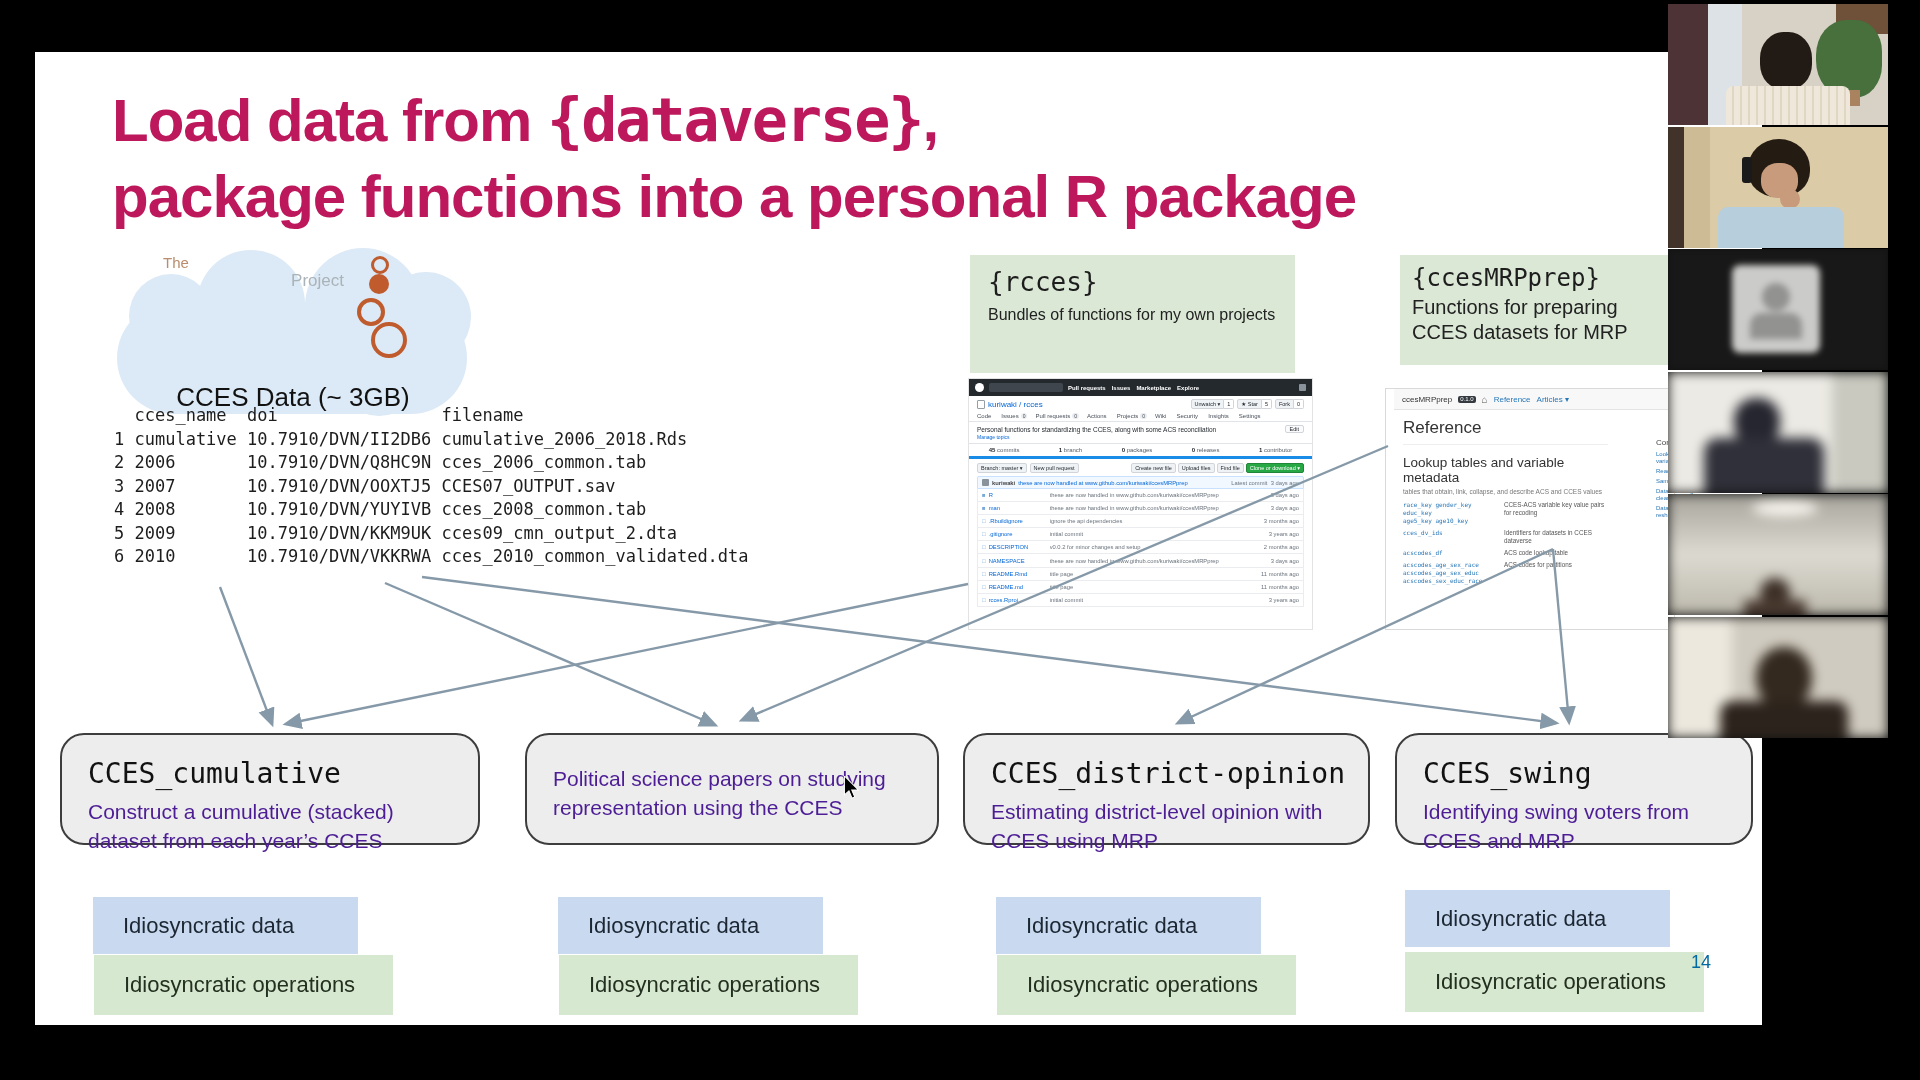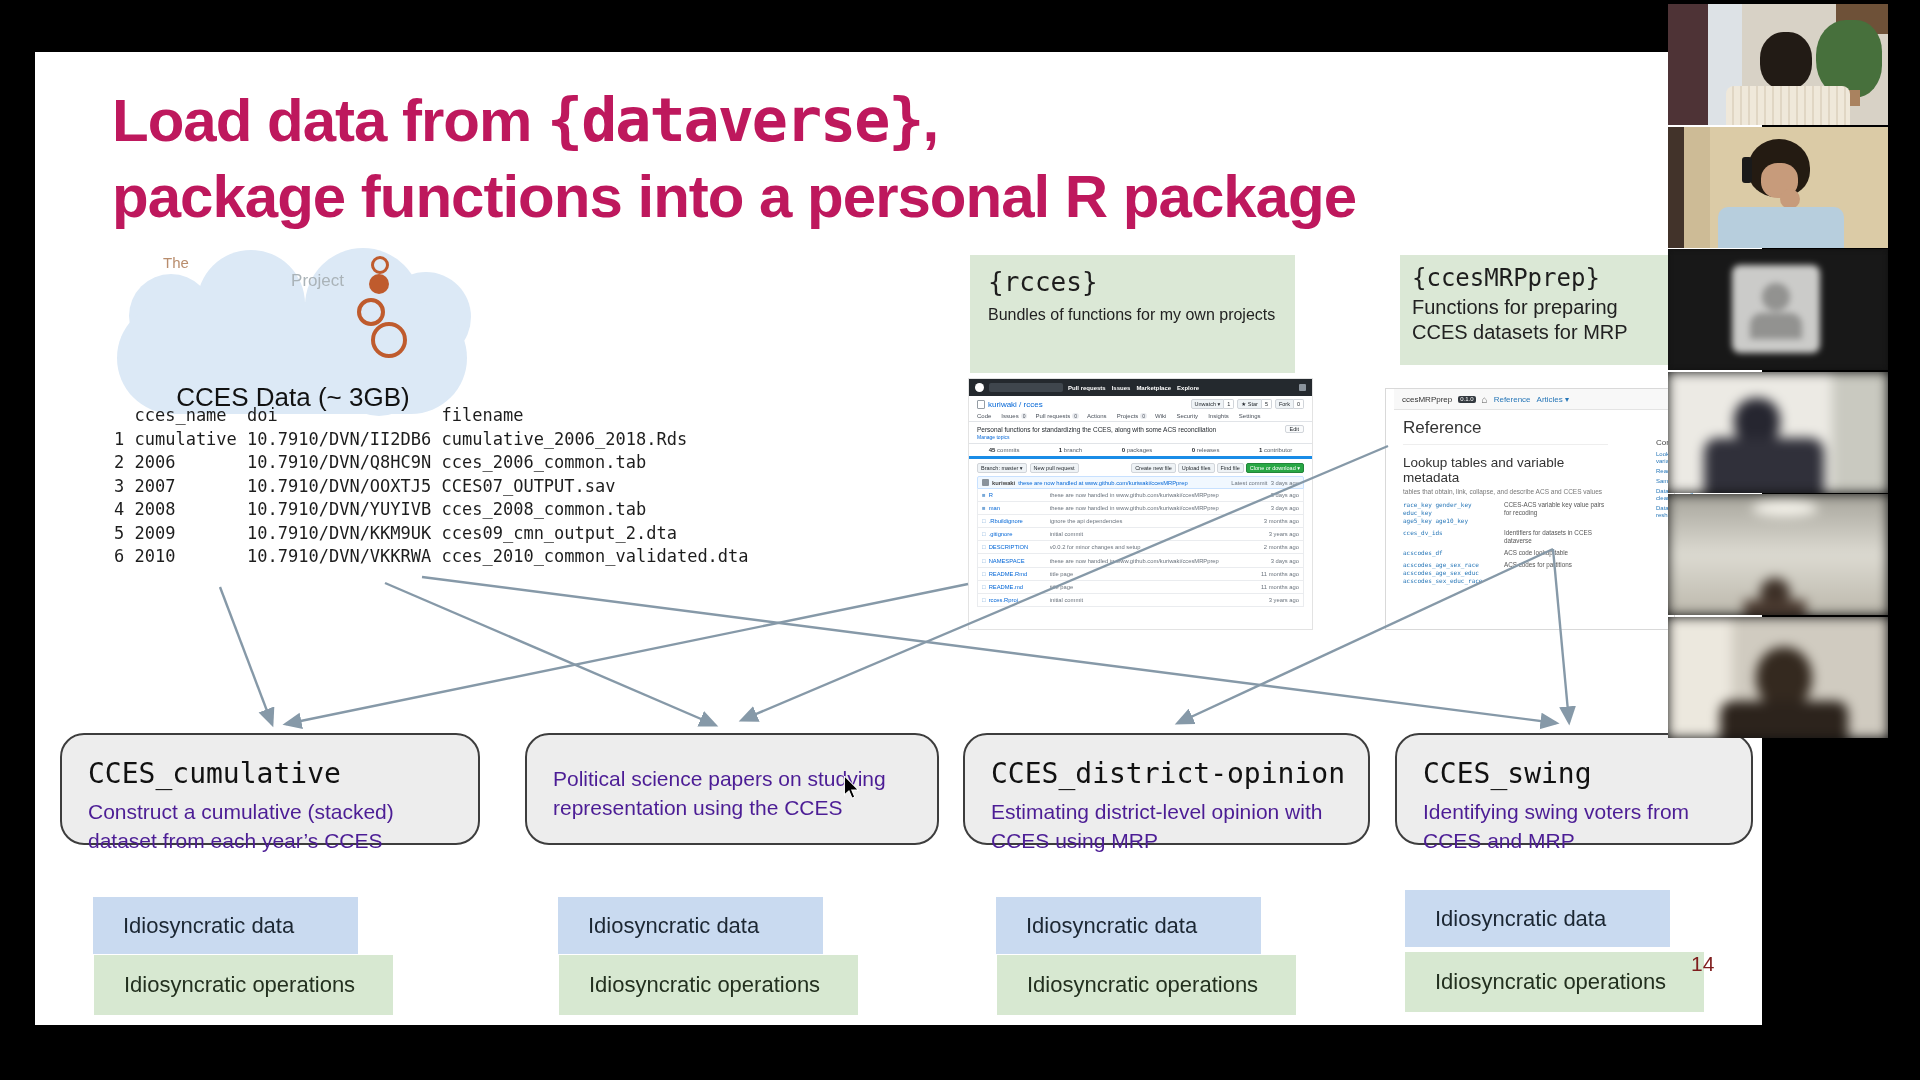--- a/index.html
+++ b/index.html
@@ -103,21 +103,21 @@
   .proj-col:nth-of-type(4){left:1360px;width:358px;}
   .proj-card{position:absolute;left:0;top:0;right:0;height:112px;background:#ededed;border:2px solid #3d3d3d;
              border-radius:24px;box-sizing:border-box;padding:22px 14px 0 26px;}
   .proj-title{font-family:"DejaVu Sans Mono",monospace;font-size:28px;color:#111;}
   .proj-desc{font-size:21px;line-height:29px;color:#4c1d95;margin-top:7px;}
   .lbl{position:absolute;display:flex;align-items:center;padding-left:30px;box-sizing:border-box;font-size:22px;}
   .lbl-data{top:164px;left:33px;width:265px;height:57px;background:#c9daf0;color:#1c2733;}
   .lbl-ops{top:222px;left:34px;width:299px;height:60px;background:#d7e8d1;color:#23301f;}
   .proj-col:nth-of-type(4) .lbl-data{left:10px;top:157px;}
   .proj-col:nth-of-type(4) .lbl-ops{left:10px;top:219px;}
-  .page-num{position:absolute;left:1656px;top:900px;font-size:21px;color:#7f1d1d;z-index:6;}
+  .page-num{position:absolute;left:1656px;top:900px;font-size:18px;color:#0369a1;z-index:6;}
   .cursor{position:absolute;left:808px;top:724px;z-index:8;}
   
   .video-panel{position:absolute;left:1668px;top:4px;width:220px;z-index:20;}
   .vtile{position:relative;width:220px;height:121px;margin-bottom:1.5px;overflow:hidden;background:#111;}
   .scene{position:absolute;inset:0;}
   .scene div{position:absolute;}
   .t3 .scene{filter:blur(3px);}
   .t4 .scene,.t5 .scene,.t6 .scene{filter:blur(6px);}
   
   .t1 .scene{background:#d8d2c6;}

